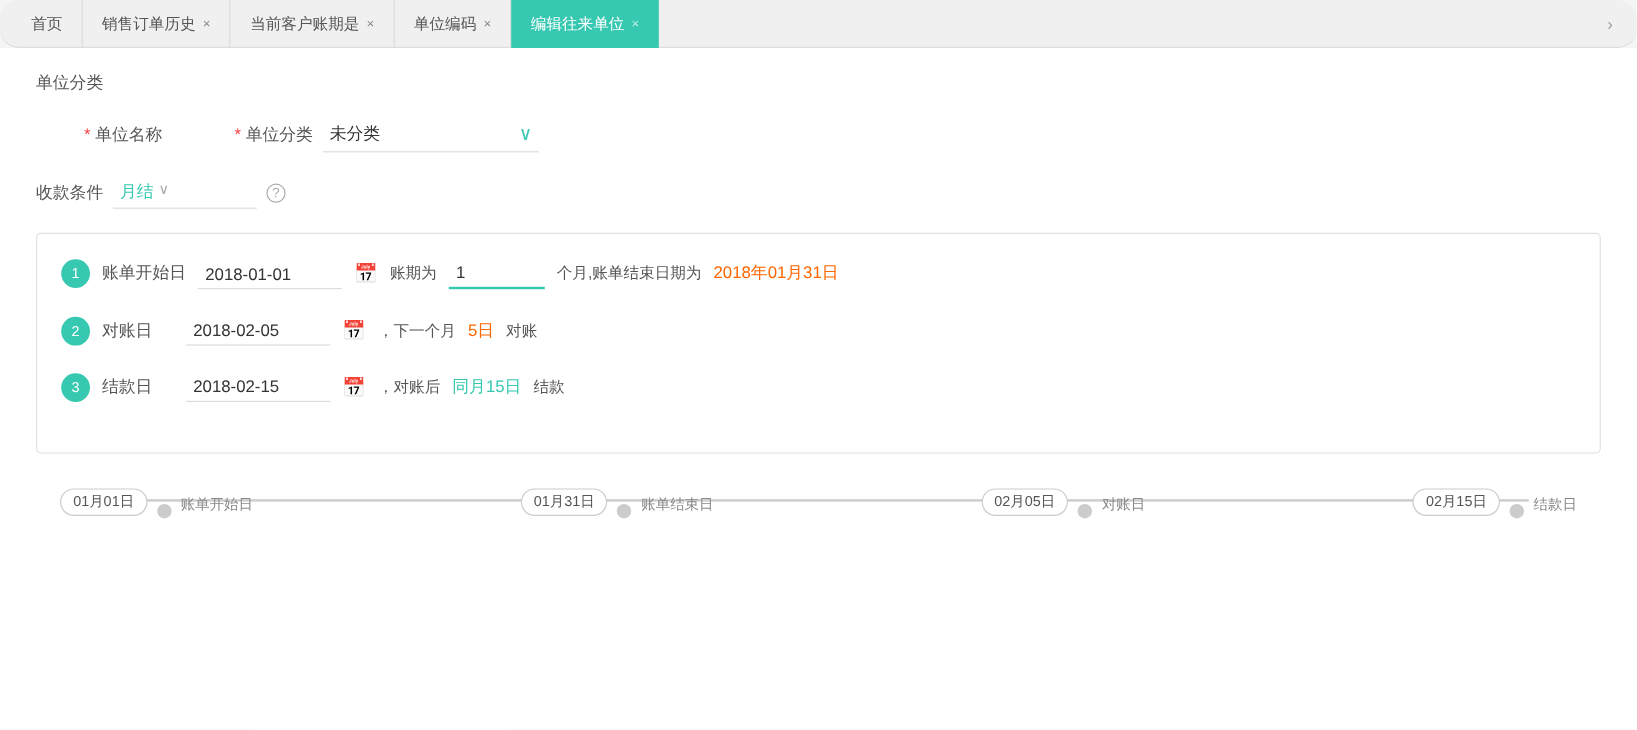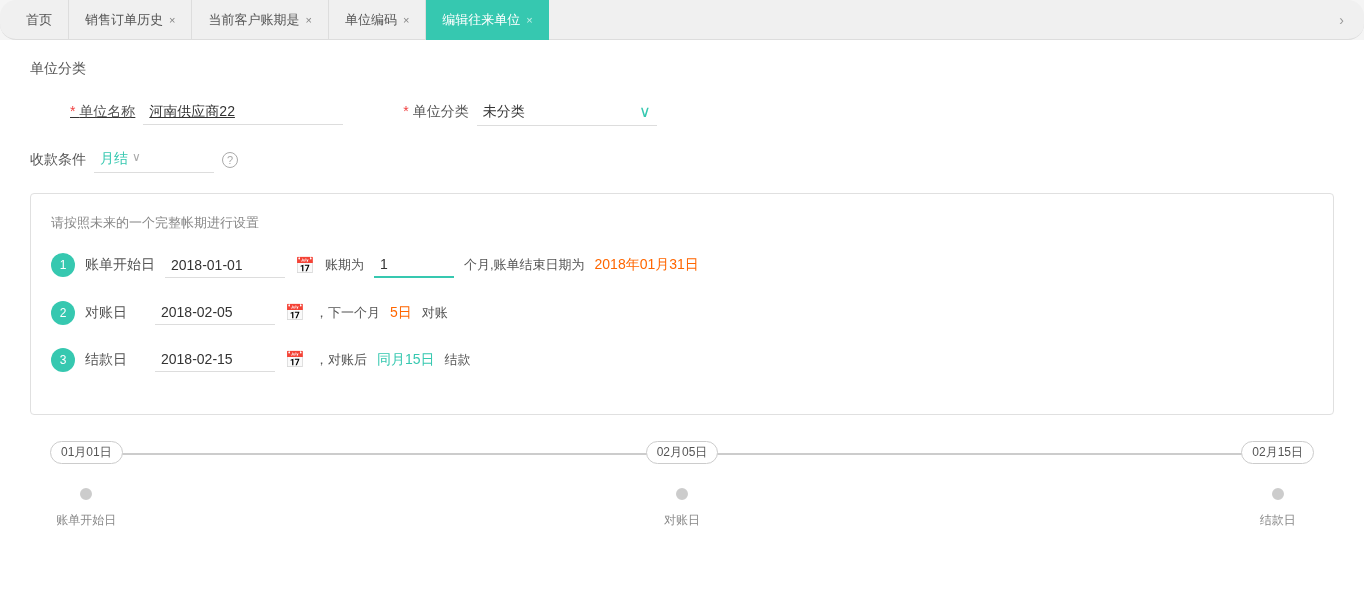--- a/index.html
+++ b/index.html
@@ -128,20 +128,21 @@
     .dropdown-arrow { color: #aaa; font-size: 12px; }
 
     .select-dropdown {
       display: flex;
       align-items: center;
       border-bottom: 1px solid #ddd;
       gap: 0;
       padding: 4px 6px;
       cursor: pointer;
       min-width: 180px;
+      font-family: Liberation Mono, monospace;
     }
     .select-text { color: #333; font-size: 14px; flex: 1; }
     .select-arrow { color: #36c8b0; font-size: 16px; }
 
     
     .cal-icon {
       color: #36c8b0;
       cursor: pointer;
       font-size: 16px;
     }
@@ -251,21 +252,21 @@
     .timeline-points {
       display: flex;
       align-items: flex-start;
       width: 100%;
       justify-content: space-between;
       position: relative;
       z-index: 1;
     }
     .timeline-point {
       display: flex;
-      flex-direction: column;
+      flex-direction: row;
       align-items: center;
       gap: 8px;
     }
     .timeline-dot {
       width: 12px;
       height: 12px;
       border-radius: 50%;
       background: #ccc;
       border: 2px solid #ccc;
       margin-top: 16px;
@@ -313,23 +314,22 @@
 
 <div class="content">
 
   <div class="form-row">
     <div class="form-group">
       <span class="form-label">单位分类</span>
     </div>
   </div>
 
   <div class="form-row">
-    <div class="form-group" style="margin-left:40px;text-decoration:underline;">
+    <div class="form-group" style="margin-left:40px;">
       <span class="form-label required">单位名称</span>
-      <input class="text-input" type="text" style="width: 200px;" value="河南供应商22">
     </div>
     <div class="form-group" style="margin-left:40px;">
       <span class="form-label required">单位分类</span>
       <div class="select-dropdown">
         <span class="select-text">未分类</span>
         <span class="select-arrow">∨</span>
       </div>
     </div>
   </div>
 
@@ -338,21 +338,20 @@
       <span class="form-label">收款条件</span>
       <div class="dropdown-wrap">
         <span class="dropdown-text">月结</span>
         <span class="dropdown-arrow">∨</span>
       </div>
       <div class="help-icon">?</div>
     </div>
   </div>
 
   <div class="period-box">
-    <div class="hint">请按照未来的一个完整帐期进行设置</div>
 
     <div class="period-row">
       <div class="period-num">1</div>
       <span class="period-label">账单开始日</span>
       <input class="period-input" type="text" value="2018-01-01" style="">
       <span class="cal-icon">📅</span>
       <span class="period-desc">账期为</span>
       <input class="period-month-input" type="text" value="1" style="">
       <span class="period-desc">个月,账单结束日期为</span>
       <span class="highlight-orange">2018年01月31日</span>
@@ -382,20 +381,25 @@
 
   <div class="timeline-wrap">
     <div class="timeline-line"></div>
     <div class="timeline-points">
       <div class="timeline-point">
         <div class="timeline-tag">01月01日</div>
         <div class="timeline-dot"></div>
         <div class="timeline-sublabel">账单开始日</div>
       </div>
       <div class="timeline-point">
+        <div class="timeline-tag">01月31日</div>
+        <div class="timeline-dot"></div>
+        <div class="timeline-sublabel">账单结束日</div>
+      </div>
+      <div class="timeline-point">
         <div class="timeline-tag">02月05日</div>
         <div class="timeline-dot"></div>
         <div class="timeline-sublabel">对账日</div>
       </div>
       <div class="timeline-point">
         <div class="timeline-tag">02月15日</div>
         <div class="timeline-dot"></div>
         <div class="timeline-sublabel">结款日</div>
       </div>
     </div>

